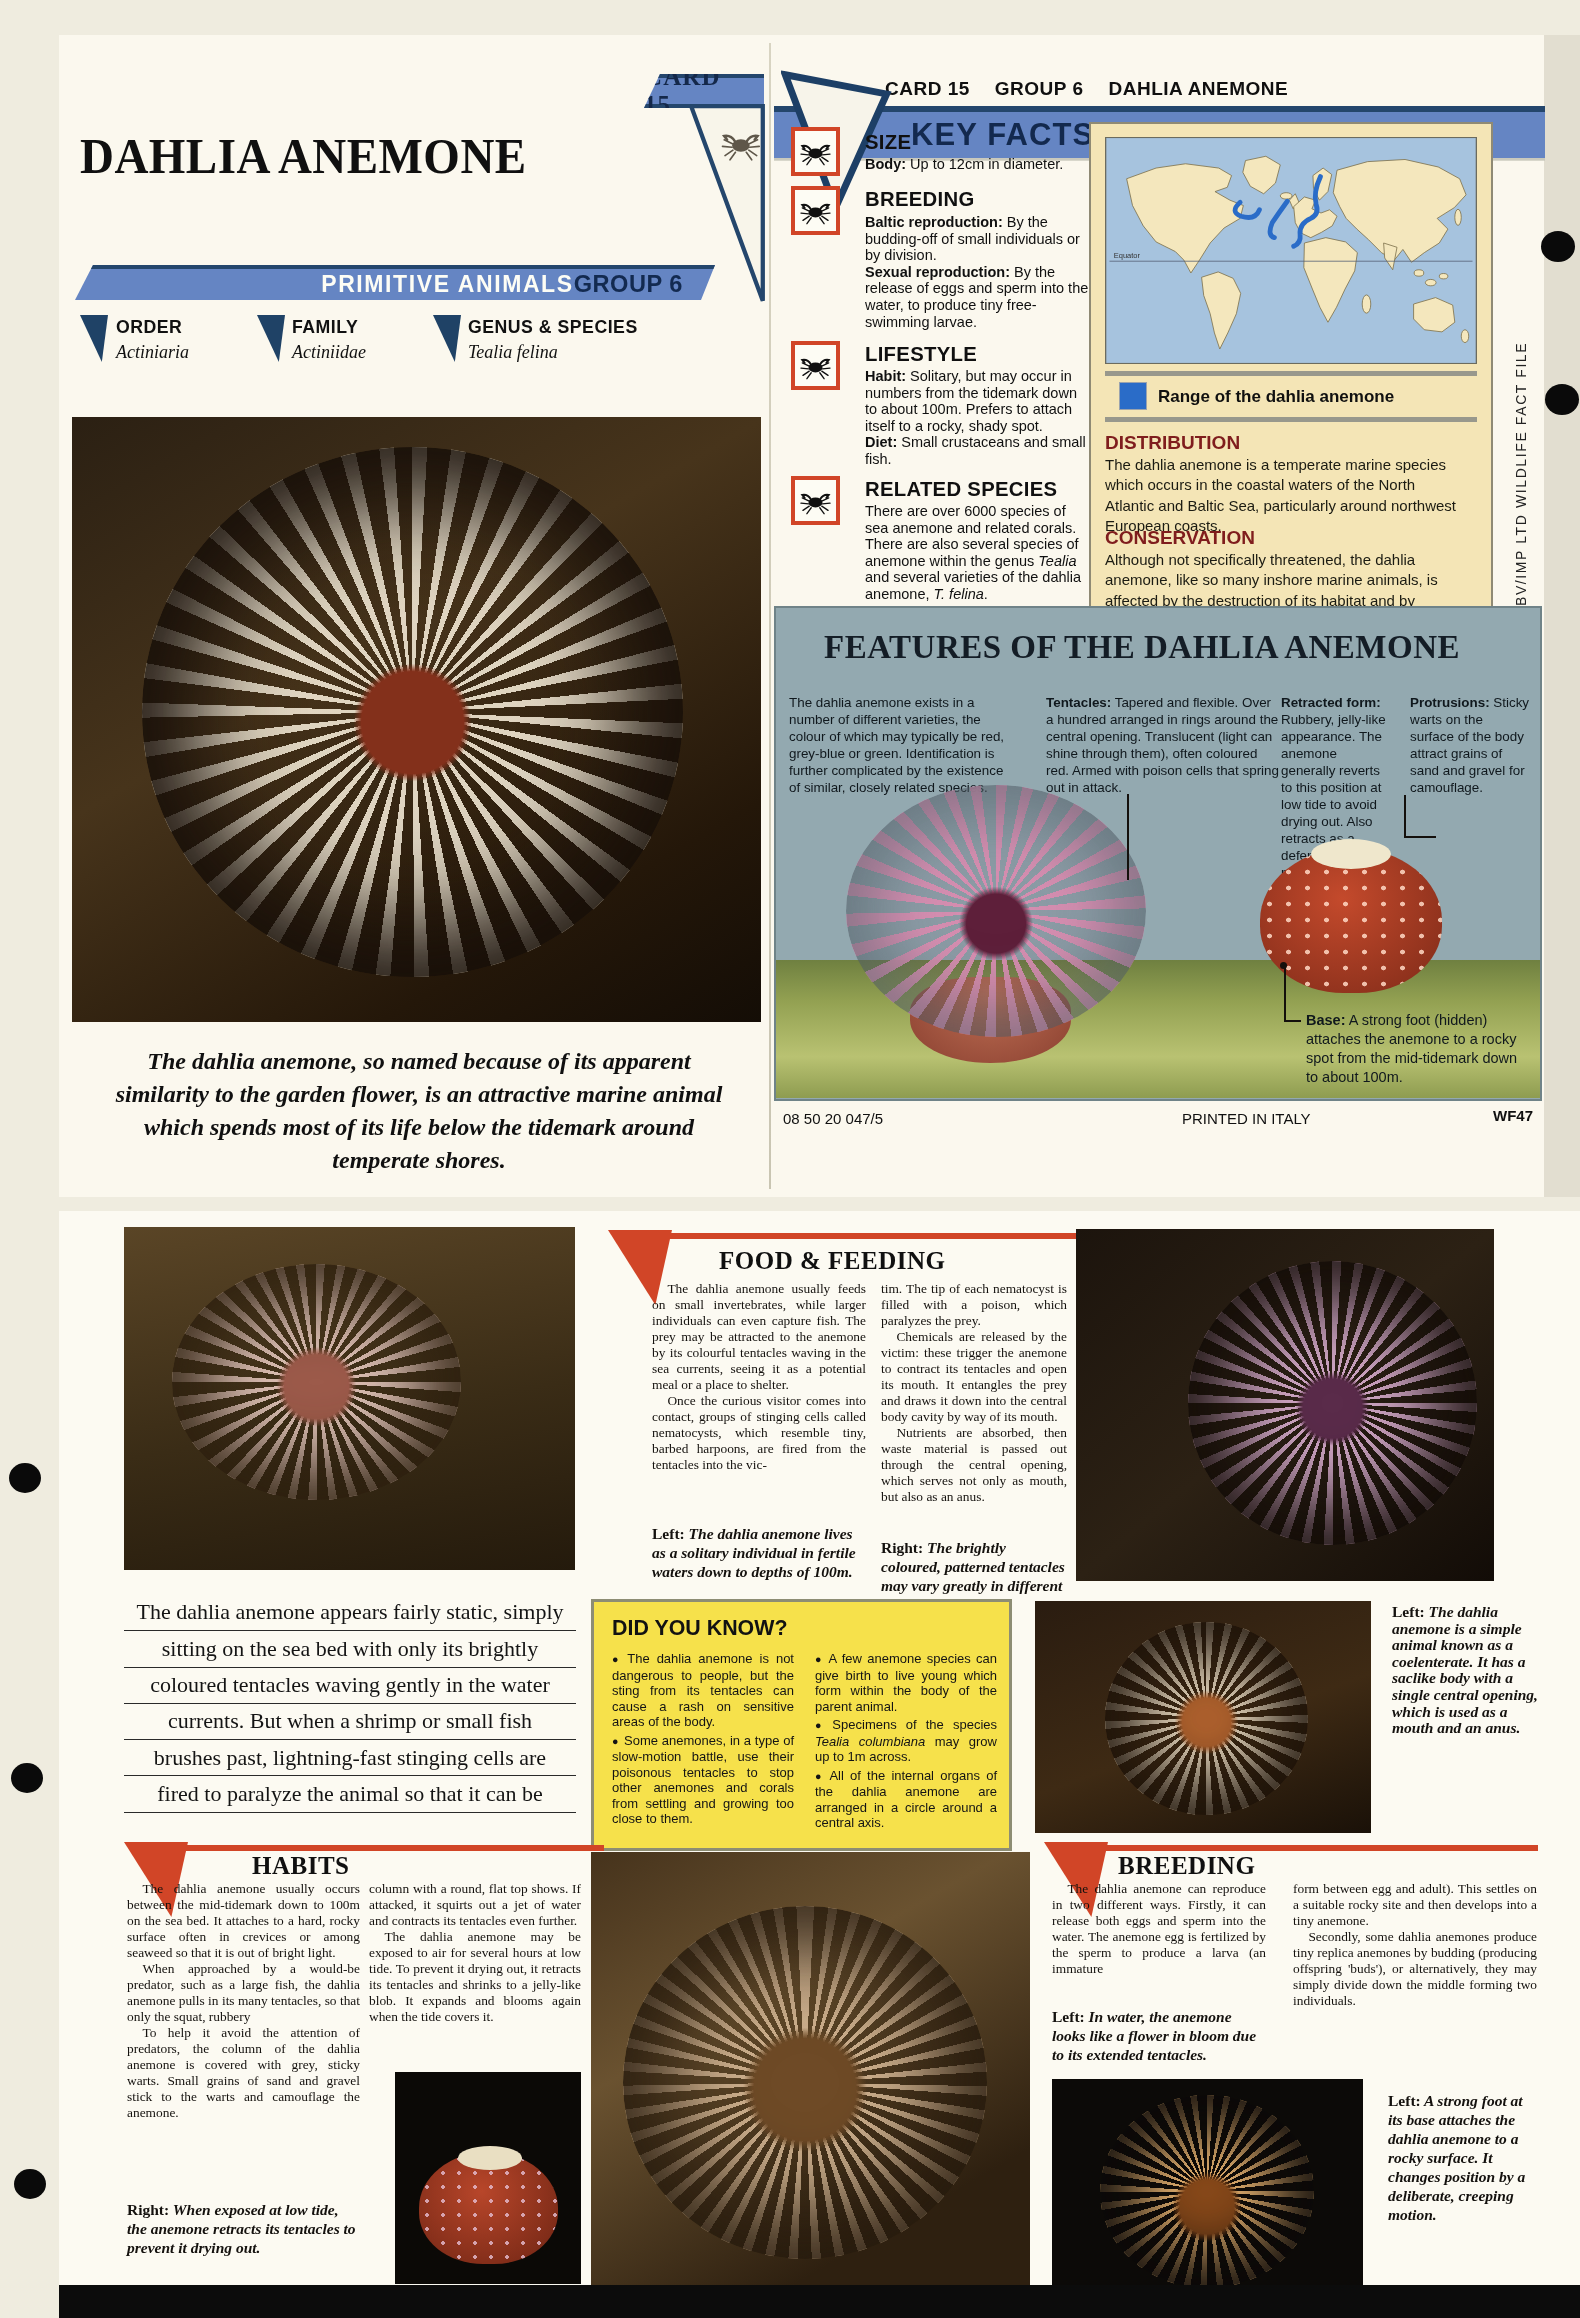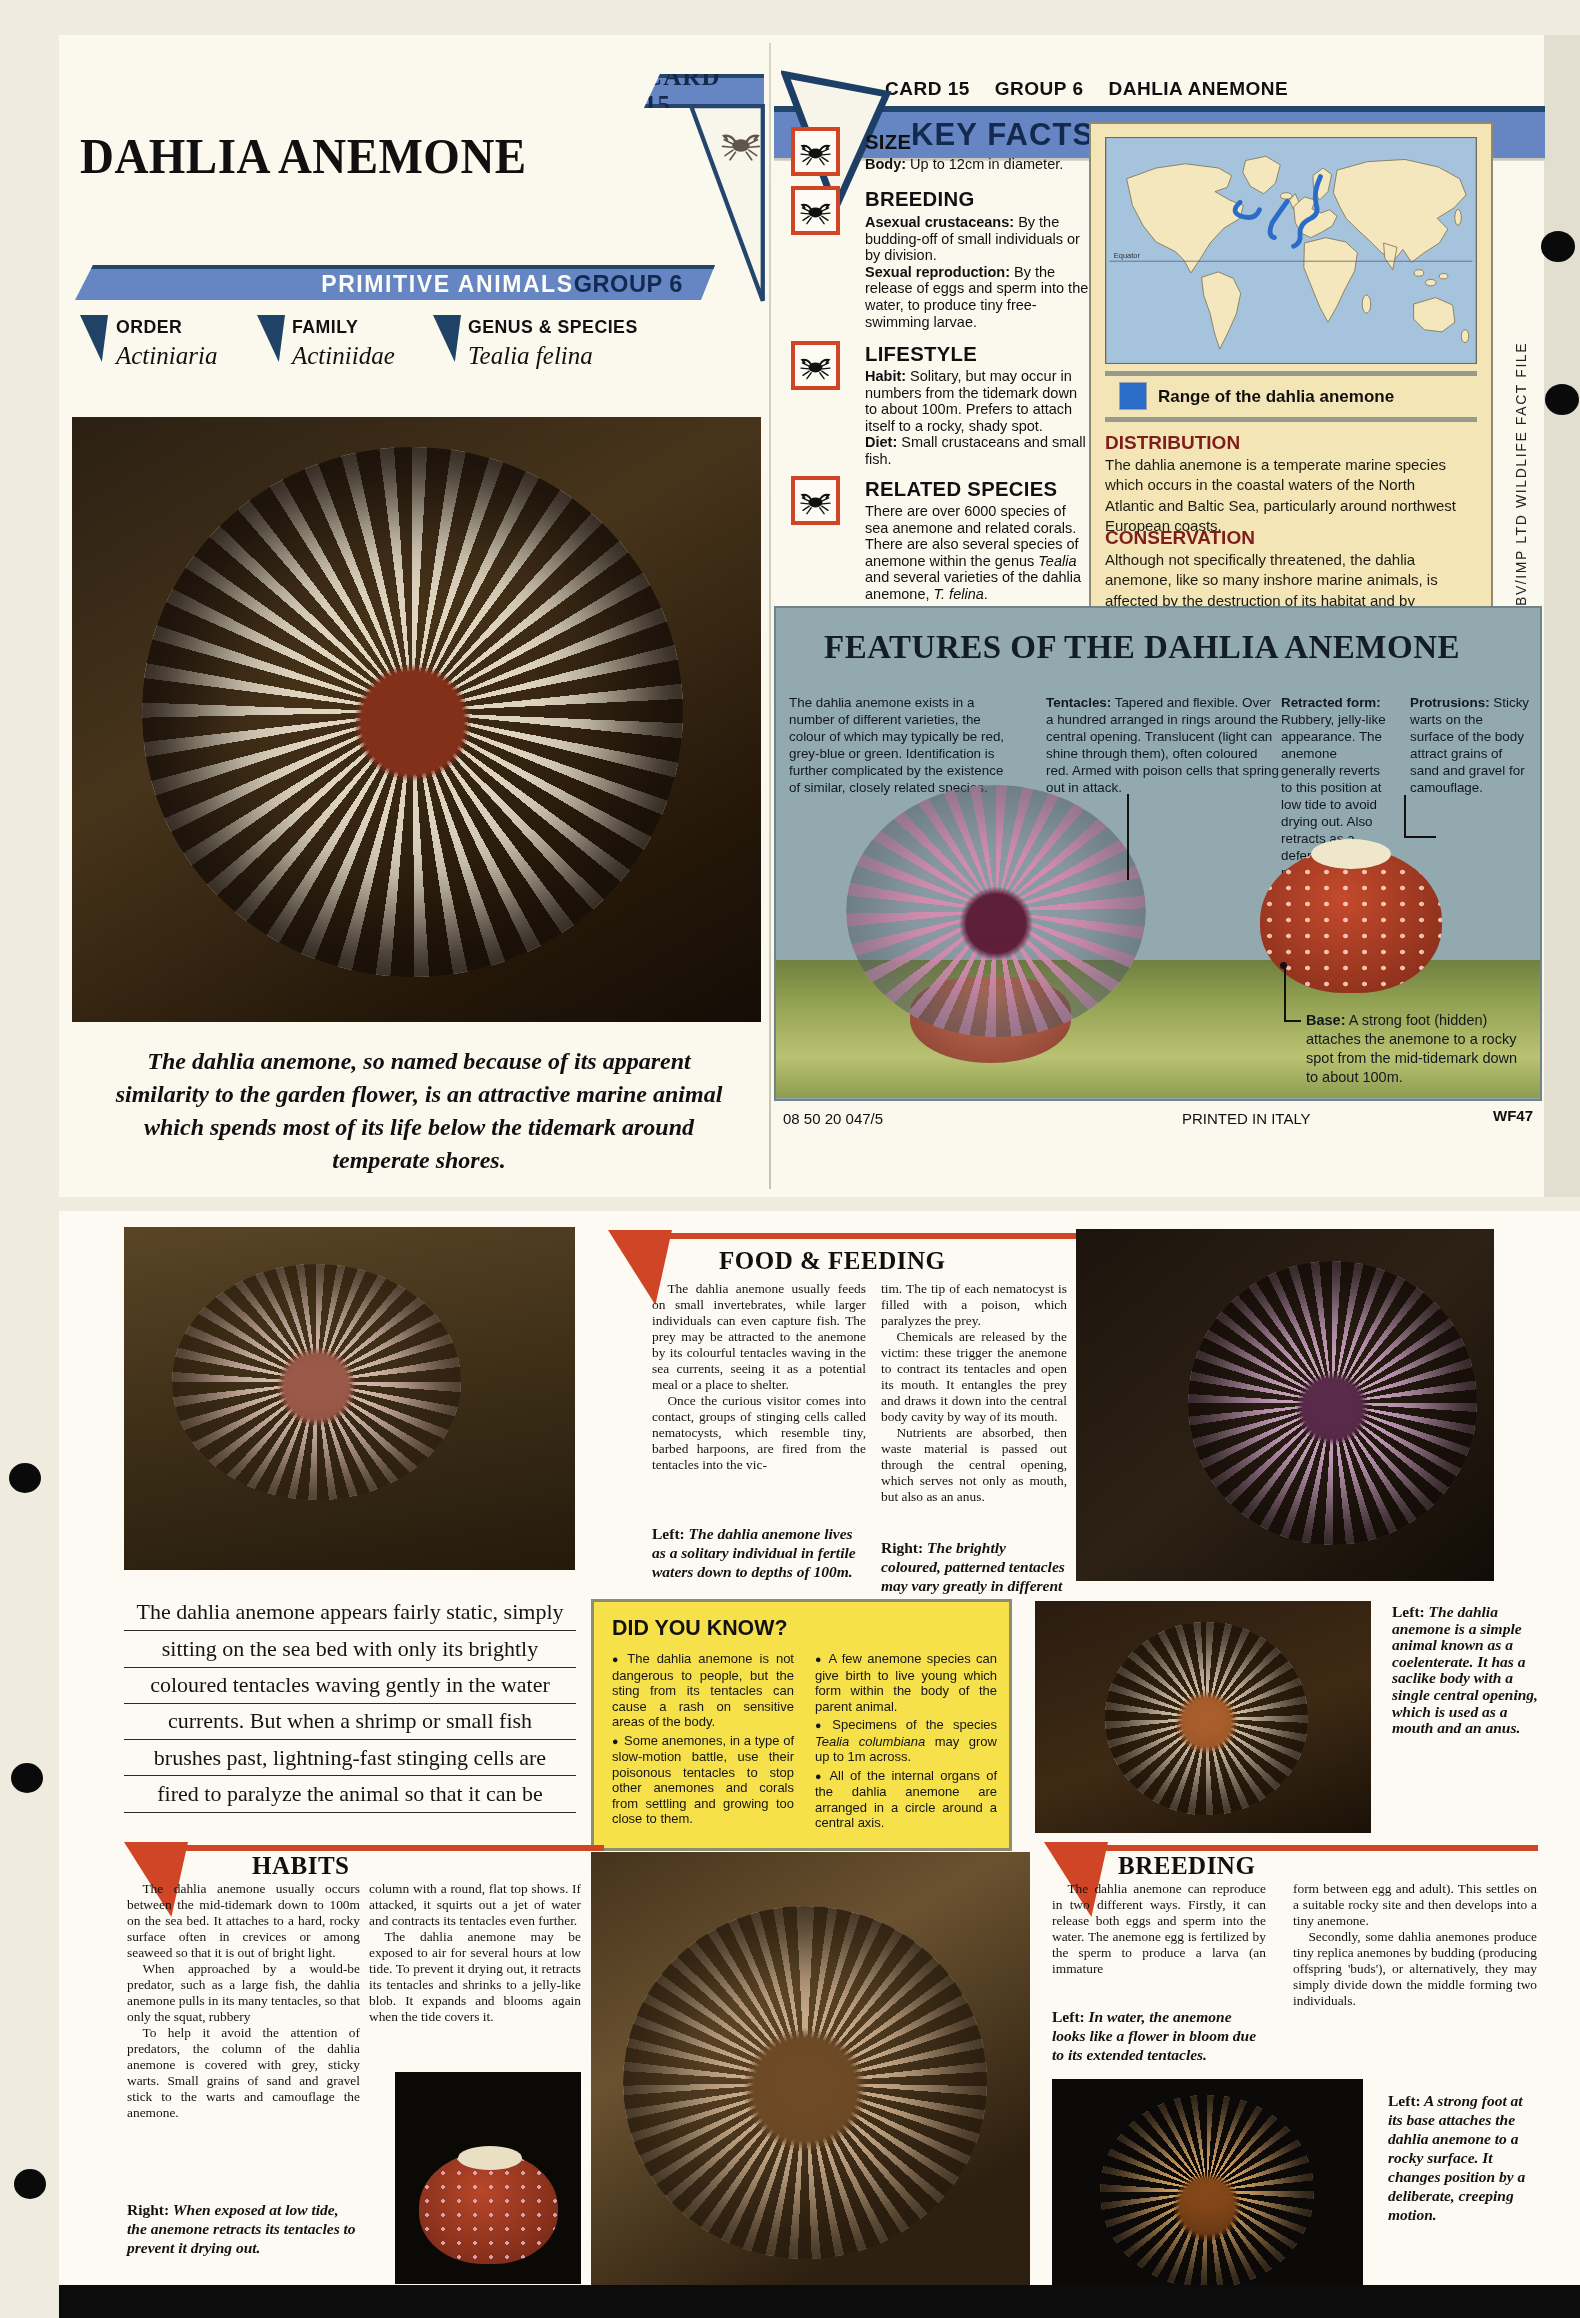--- a/index.html
+++ b/index.html
@@ -11,21 +11,21 @@
   .card-tab{background:#6585c3;border-top:4.3px solid #24466c;border-bottom:4.3px solid #24466c;
     clip-path:polygon(16px 0,100% 0,100% 100%,0 100%);display:flex;align-items:center;justify-content:flex-end;padding-right:10.7px;box-sizing:border-box;}
   .card-tab span{font-family:"Liberation Serif",serif;font-weight:700;font-size:25px;color:#14284a;letter-spacing:1.1px;}
   .main-title{font-family:"Liberation Serif",serif;font-weight:700;font-size:50px;color:#101010;letter-spacing:0.5px;transform:scaleX(.94);transform-origin:left;white-space:nowrap;}
   .banner{background:#6585c3;border-top:4.3px solid #24466c;clip-path:polygon(18px 0,100% 0,calc(100% - 14px) 100%,0 100%);
     display:flex;align-items:center;justify-content:flex-end;box-sizing:border-box;padding:0 32px 0 40px;}
   .banner .cat{color:#fdfdf5;font-weight:700;font-size:23px;letter-spacing:1.6px;}
   .banner .grp{color:#132a50;font-weight:700;font-size:23.6px;letter-spacing:0.5px;}
   .flag{background:#1f4266;clip-path:polygon(0 0,100% 0,78% 100%);}
   .taxo-label{font-weight:700;font-size:17.7px;color:#111;letter-spacing:0.5px;}
-  .taxo-value{font-family:"Liberation Serif",serif;font-style:italic;font-size:25px;color:#111;}
+  .taxo-value{font-family:"Liberation Serif",serif;font-style:italic;font-size:18px;color:#111;}
   .photo{position:absolute;overflow:hidden;background:#15100b;}
   .burst{position:absolute;border-radius:50%;}
   .main-caption{font-family:"Liberation Serif",serif;font-weight:700;font-style:italic;font-size:24px;line-height:33px;text-align:center;color:#101010;}
   
   .kf-meta{font-weight:700;font-size:19px;color:#101010;letter-spacing:0.5px;display:flex;gap:25px;}
   .kf-band{background:#6585c3;border-top:6.4px solid #24466c;box-shadow:0 2.7px 0 #c9c9bd;}
   .kf-title{font-weight:700;font-size:31px;color:#13294e;letter-spacing:1.1px;}
   .kf-icon{width:49px;height:49px;background:#fdfcf4;border:4.8px solid #d14527;box-sizing:border-box;color:#101010;display:flex;align-items:center;justify-content:center;}
   .kf-h{font-weight:700;font-size:20.3px;color:#101010;letter-spacing:0.3px;}
   .kf-b{font-size:14.5px;line-height:16.6px;color:#101010;}
@@ -139,21 +139,21 @@
     <b>Body:</b><span> Up to 12cm in diameter.</span>
   </div>
 
   <div class="abs kf-icon" style="left:791px;top:186px;">
       <svg width="33" height="33" viewBox="0 0 100 100">
         <use href="#crab"></use>
       </svg>
     </div>
   <div class="abs kf-h" style="left:865px;top:188px;">BREEDING</div>
   <div class="abs kf-b" style="left:865px;top:214px;width:225px;">
-    <div><b>Asexual crustaceans:</b><span> By the budding-off of small individuals or by division.</span></div>
+    <div><b>Baltic reproduction:</b><span> By the budding-off of small individuals or by division.</span></div>
     <div><b>Sexual reproduction:</b><span> By the release of eggs and sperm into the water, to produce tiny free-swimming larvae.</span></div>
   </div>
 
   <div class="abs kf-icon" style="left:791px;top:341px;">
       <svg width="33" height="33" viewBox="0 0 100 100">
         <use href="#crab"></use>
       </svg>
     </div>
   <div class="abs kf-h" style="left:865px;top:343px;">LIFESTYLE</div>
   <div class="abs kf-b" style="left:865px;top:368px;width:225px;">

